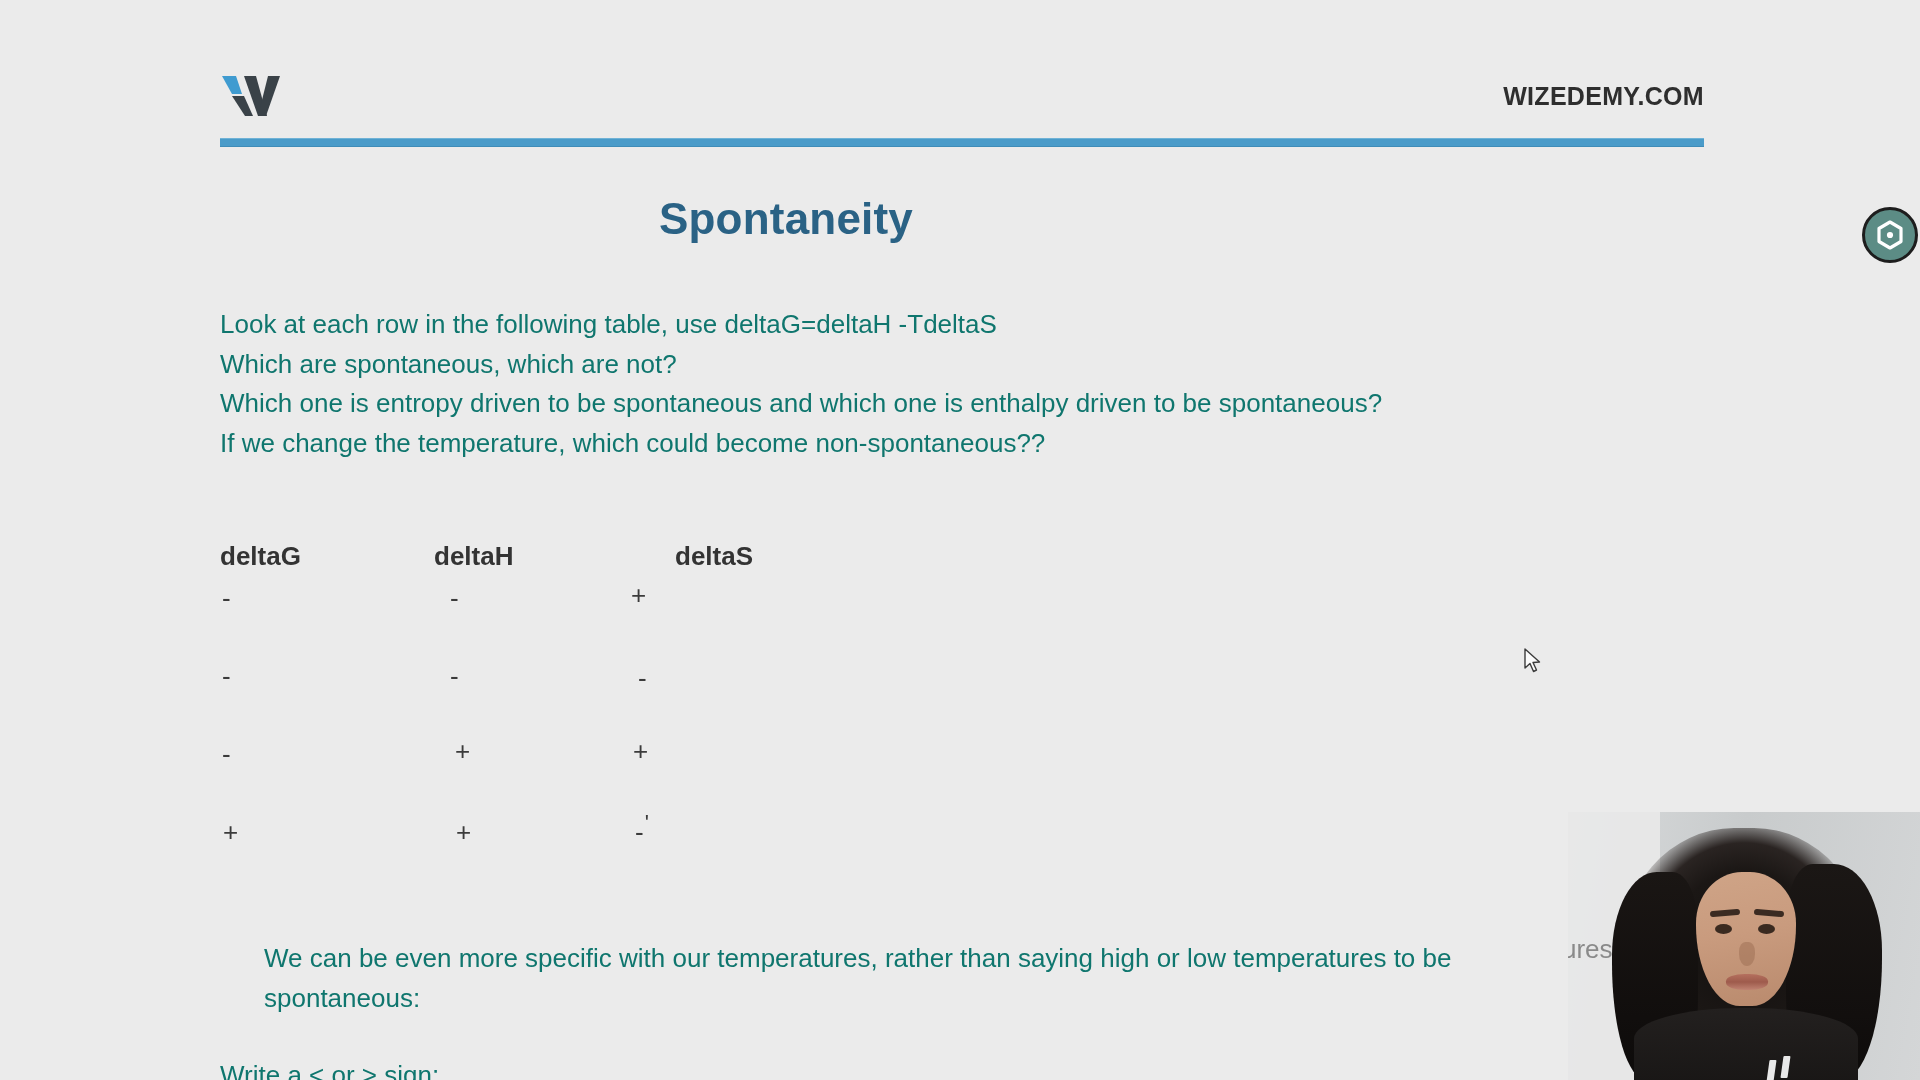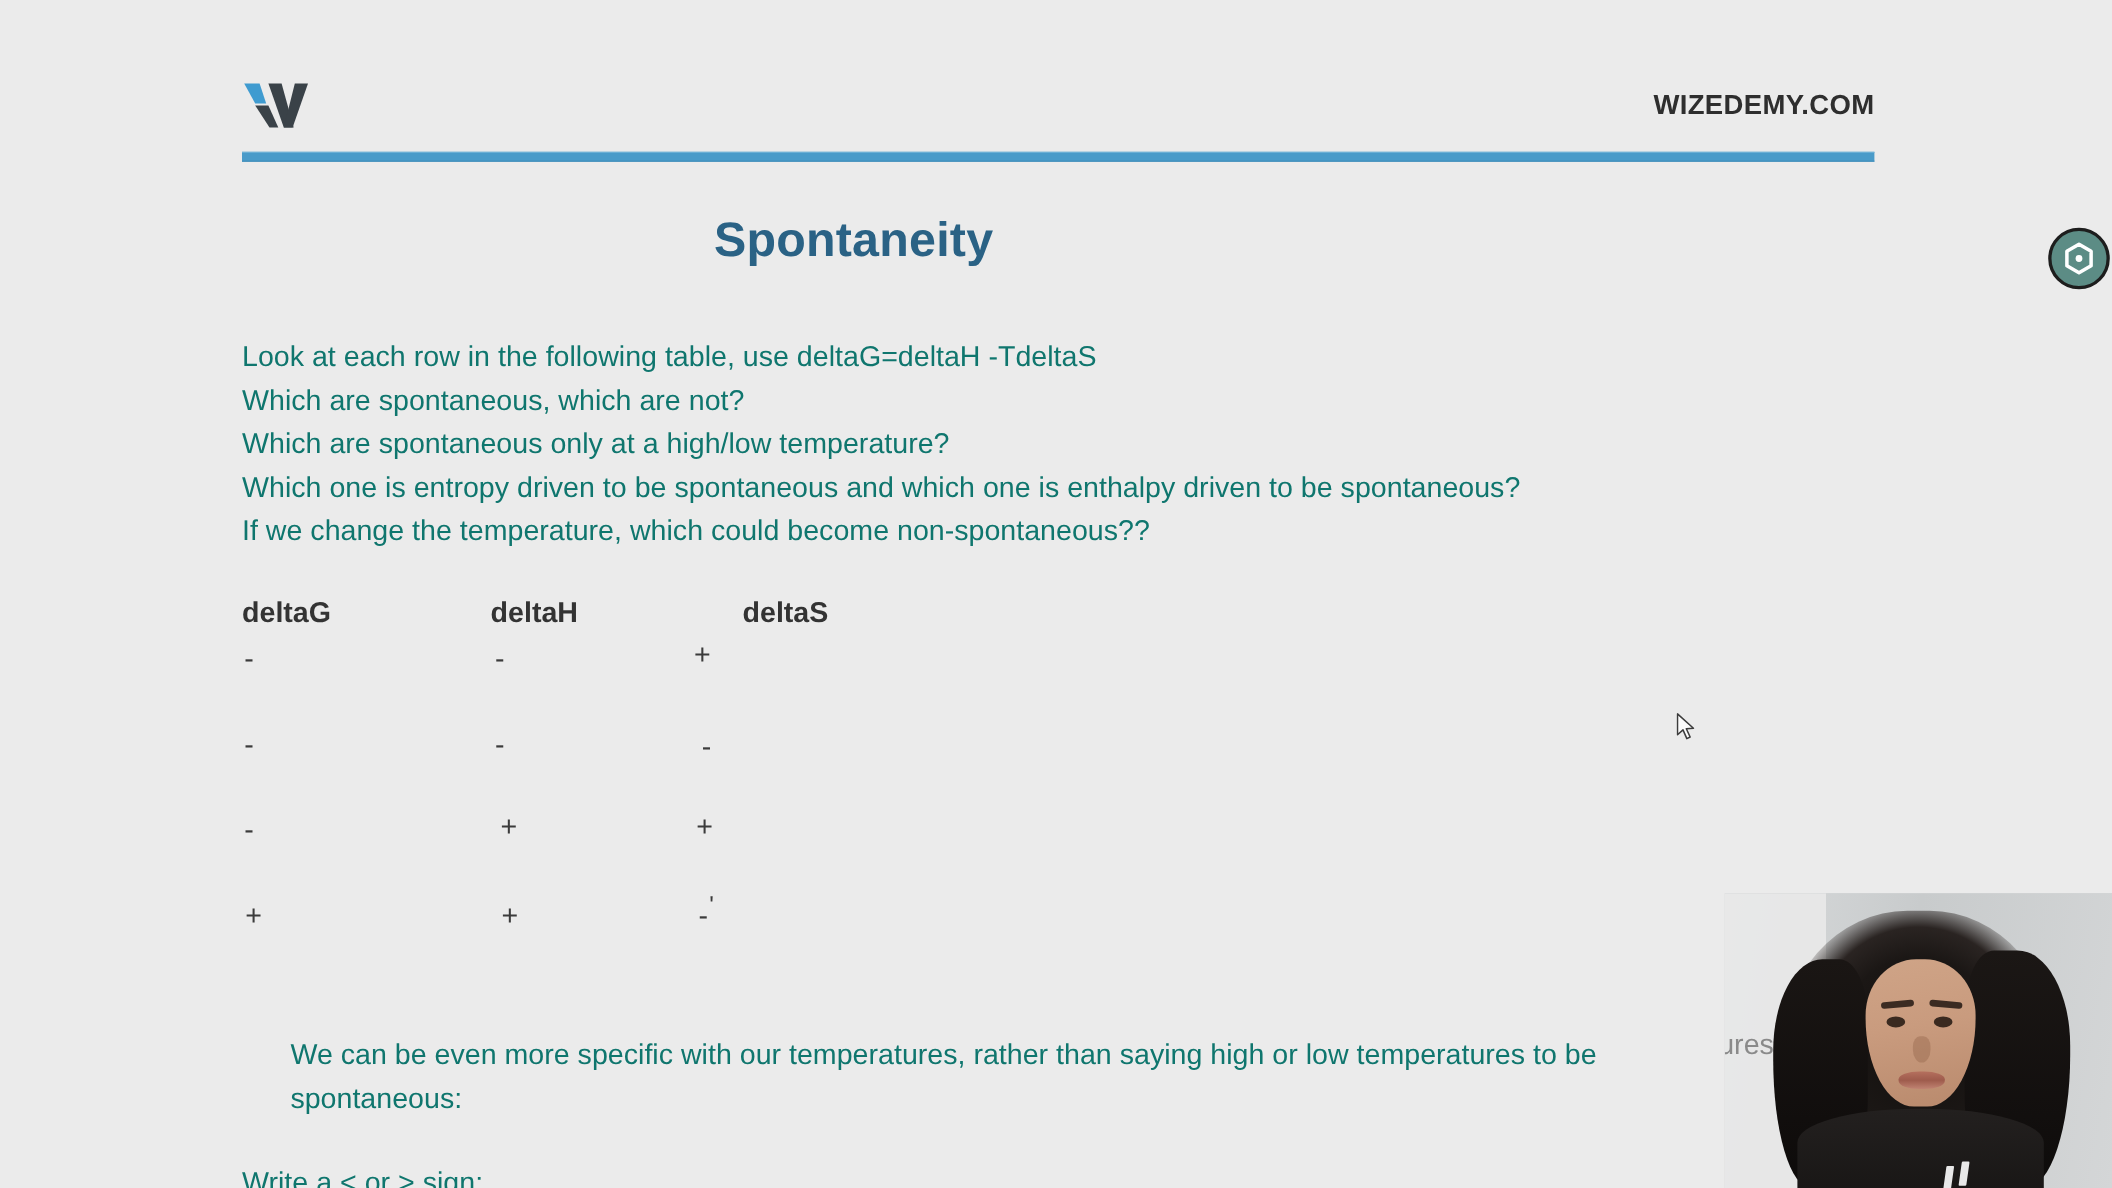--- a/index.html
+++ b/index.html
@@ -57,21 +57,21 @@
     height: 9px;
     background: #4a9bc9;
     border-top: 1px solid #6fb2d6;
     border-bottom: 1px solid #3f8cb8;
     box-sizing: border-box;
   }
 
   
   .title {
     position: absolute;
-    left: 8px;
+    left: 18px;
     top: 194px;
     width: 1536px;
     text-align: center;
     font-size: 44px;
     font-weight: bold;
     color: #2a6285;
     letter-spacing: 0.2px;
   }
 
   
@@ -113,21 +113,21 @@
 
   .trow.head .cell {
     font-weight: bold;
     color: #333333;
   }
 
   .c0 { left: 0px; }
   .c1 { left: 228px; }
   .c2 { left: 455px; }
 
-  .trow.head .c1 { left: 226px; }
+  .trow.head .c1 { left: 214px; }
   .trow.head .c2 { left: 455px; }
 
   
   .r1 .c0 { left: 2px;  top: 0px; }
   .r1 .c1 { left: 230px; top: 0px; }
   .r1 .c2 { left: 411px; top: -3px; }
 
   .r2 .c0 { left: 2px;  top: 0px; }
   .r2 .c1 { left: 230px; top: 0px; }
   .r2 .c2 { left: 418px; top: 2px; }
@@ -357,21 +357,20 @@
     <div class="brand">WIZEDEMY.COM</div>
 
     <div class="rule"></div>
   </div>
 
   <div class="title">Spontaneity</div>
 
   <div class="body-block">
     <div class="body-line">Look at each row in the following table, use deltaG=deltaH -TdeltaS</div>
     <div class="body-line">Which are spontaneous, which are not?</div>
-    <div class="body-line">Which are spontaneous only at a high/low temperature?</div>
     <div class="body-line">Which one is entropy driven to be spontaneous and which one is enthalpy driven to be spontaneous?</div>
     <div class="body-line">If we change the temperature, which could become non-spontaneous??</div>
   </div>
 
   <div class="table">
 
     <div class="trow head">
       <div class="cell c0">deltaG</div>
       <div class="cell c1">deltaH</div>
       <div class="cell c2">deltaS</div>

